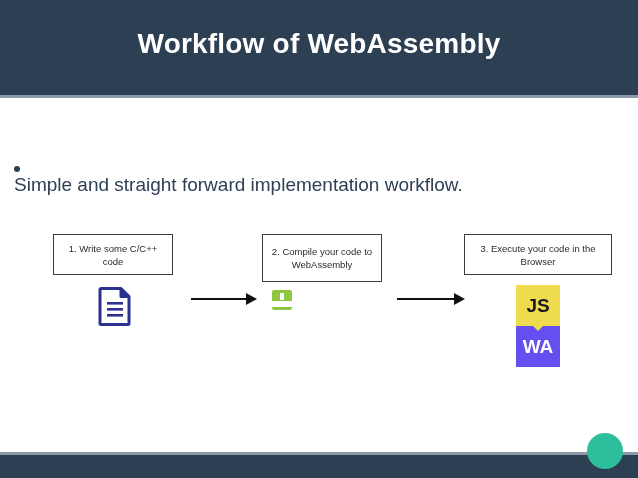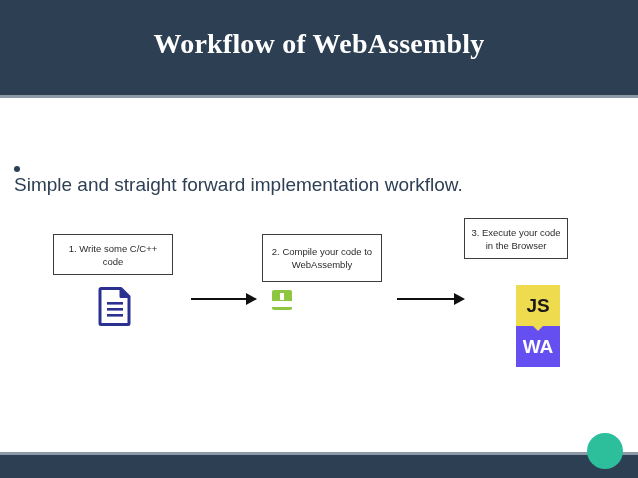--- a/index.html
+++ b/index.html
@@ -39,21 +39,21 @@
   .slide-title {
     position: absolute;
     left: 0;
     top: 28px;
     width: 638px;
     text-align: center;
     color: #ffffff;
     font-size: 28px;
     font-weight: bold;
     letter-spacing: 0.2px;
-    font-family: Liberation Serif, serif;
+    font-family: Liberation Sans, sans-serif;
   }
 
   
   .bullet-row {
     position: absolute;
     left: 14px;
     top: 155px;
     width: 600px;
     display: flex;
     align-items: flex-start;
@@ -93,21 +93,21 @@
     line-height: 13px;
     text-align: center;
     display: flex;
     align-items: center;
     justify-content: center;
     padding: 2px 6px;
     font-family: "Liberation Sans", sans-serif;
   }
   #box-1 { left: 53px;  top: 234px; width: 120px; height: 41px; }
   #box-2 { left: 262px; top: 234px; width: 120px; height: 48px; }
-  #box-3 { left: 464px; top: 218px; width: 104px; height: 41px; }
+  #box-3 { left: 464px; top: 234px; width: 148px; height: 41px; }
 
   
   .arrow {
     position: absolute;
     height: 12px;
     display: flex;
     align-items: center;
   }
   .arrow .shaft {
     height: 2px;

